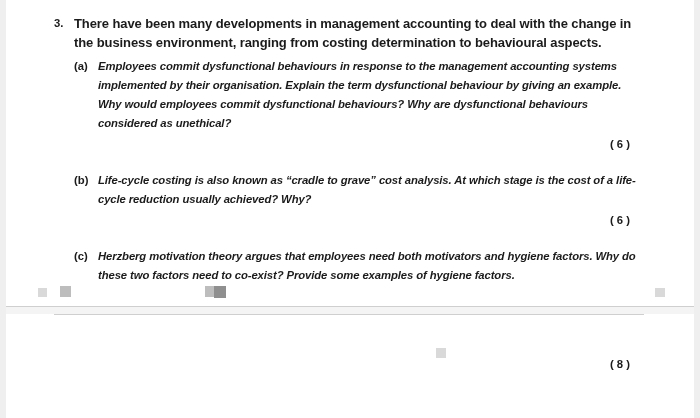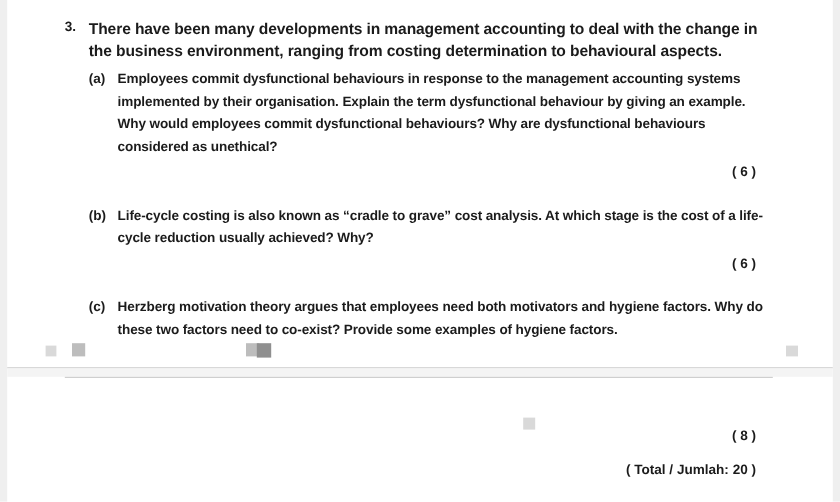--- a/index.html
+++ b/index.html
@@ -87,20 +87,21 @@
     width: 24px;
     font-size: 11.3px;
     font-weight: bold;
     line-height: 19px;
   }
   .subtext {
     font-size: 11.3px;
     font-weight: bold;
     line-height: 19px;
     letter-spacing: -0.1px;
+    font-style: italic;
   }
 
   .marks {
     text-align: right;
     font-size: 11.3px;
     font-weight: bold;
     line-height: 19px;
     padding-right: 14px;
   }
   .marks.m1 { margin-top: 2px; }
@@ -183,16 +184,15 @@
 
   <div class="artifact" style="left:38px; top:288px; width:9px; height:9px;"></div>
   <div class="artifact mid" style="left:60px; top:286px; width:11px; height:11px;"></div>
   <div class="artifact mid" style="left:205px; top:286px; width:11px; height:11px;"></div>
   <div class="artifact dark" style="left:214px; top:286px; width:12px; height:12px;"></div>
   <div class="artifact" style="left:655px; top:288px; width:10px; height:9px;"></div>
   <div class="artifact" style="left:436px; top:348px; width:10px; height:10px;"></div>
 
   <div class="bottom">
     <div class="marks-bottom">( 8 )</div>
-    <div class="total">( Total / Jumlah: 20 )</div>
   </div>
 
 </div>
 
 </body></html>

